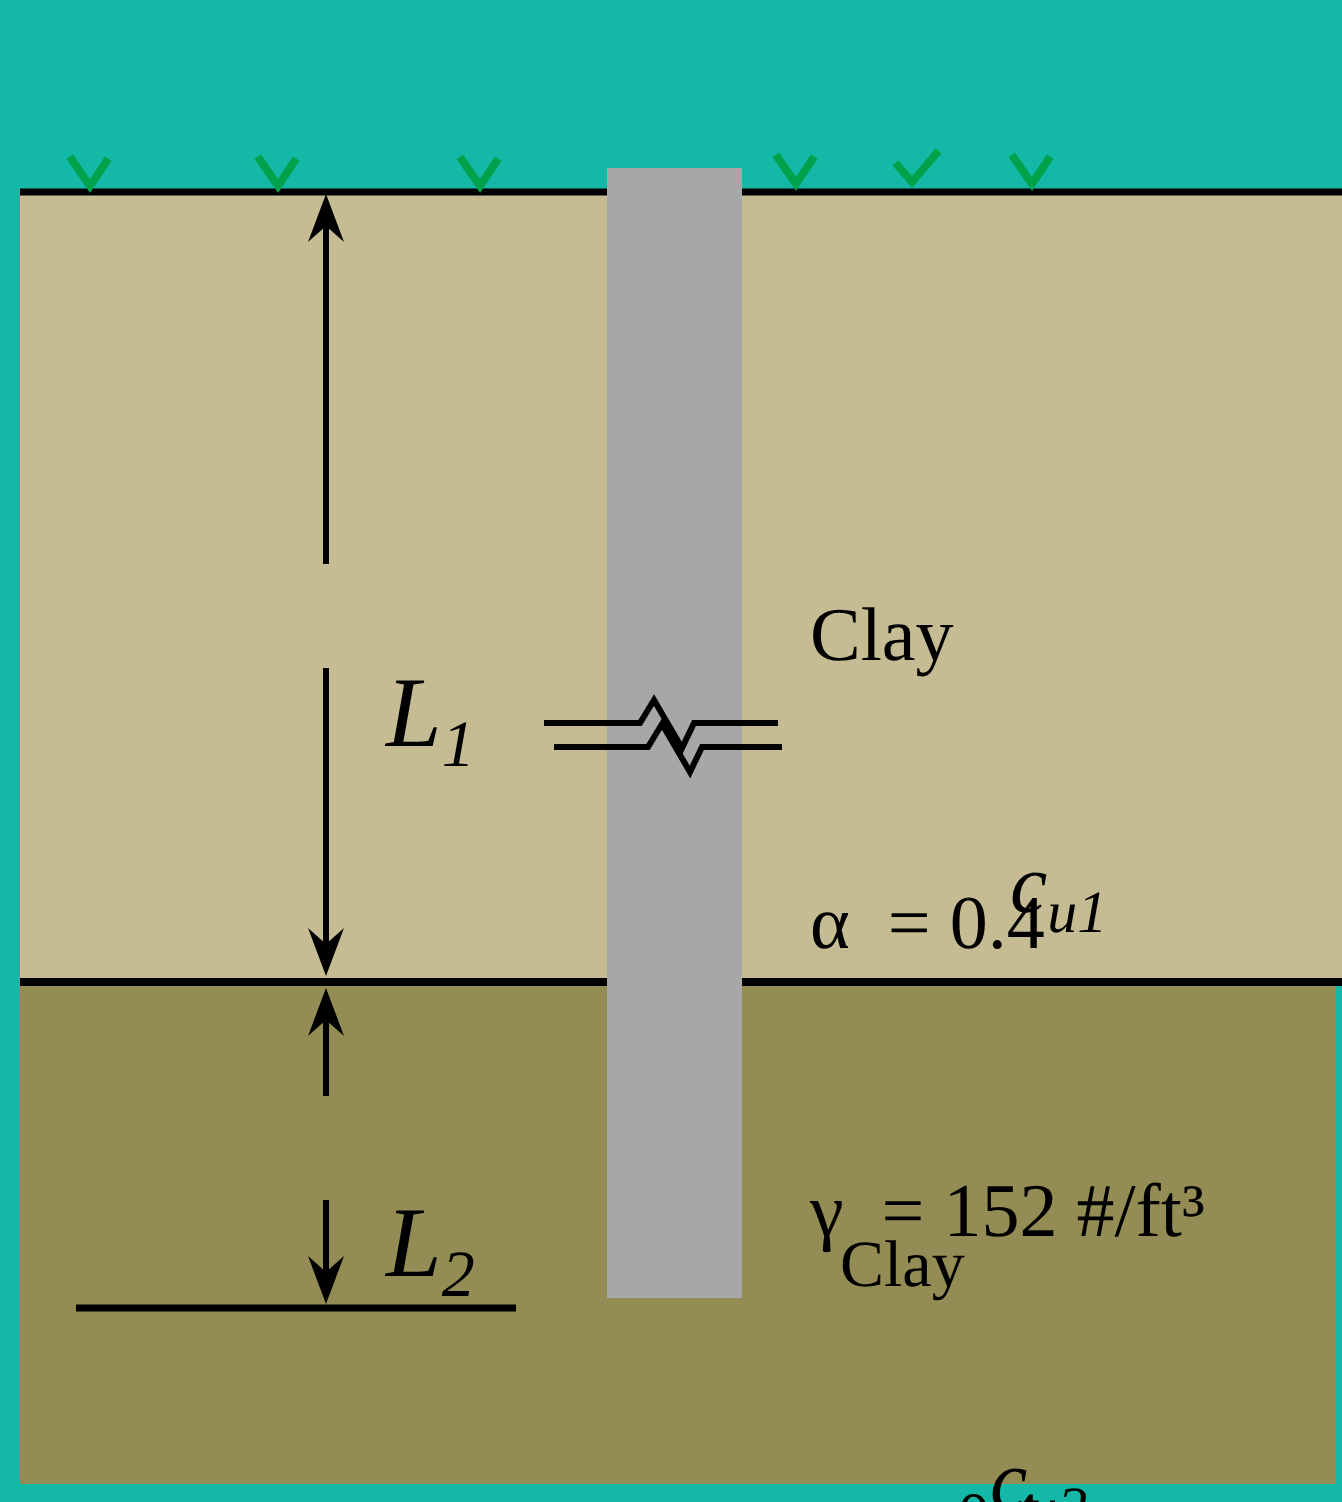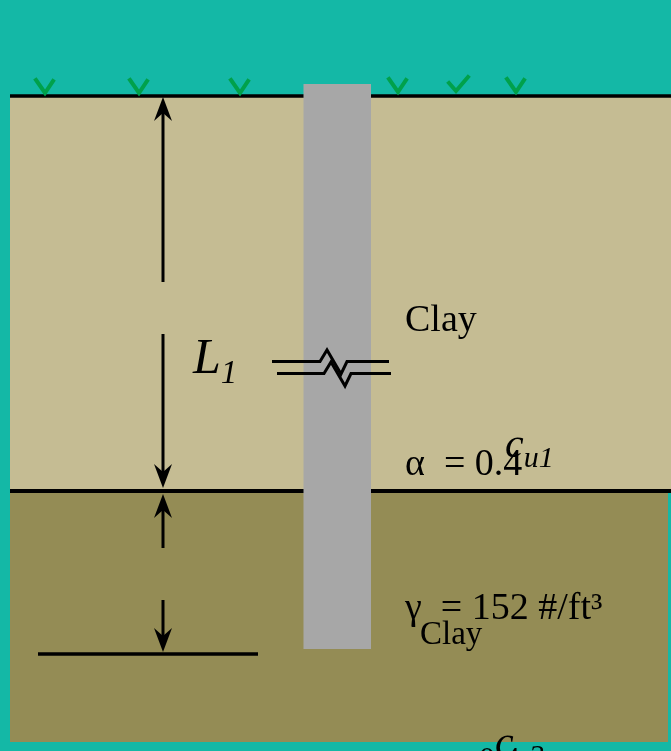--- a/index.html
+++ b/index.html
@@ -118,14 +118,17 @@
   <div class="label layer-text-lower" style="left:408px; top:528px;">
     <div style="padding-left:12px;">Clay</div>
     <div style="padding-left:10px;">α  = 0.4</div>
     
   </div>
 
   <div class="label cu-label" style="left:453px; top:678px;">
     <span>c</span><sub>u2</sub>
   </div>
 
+  <div class="label dim-label" style="left:143px; top:546px;">
+    <span>L</span><sub>2</sub>
+  </div>
 
 </div>
 
 </body></html>

